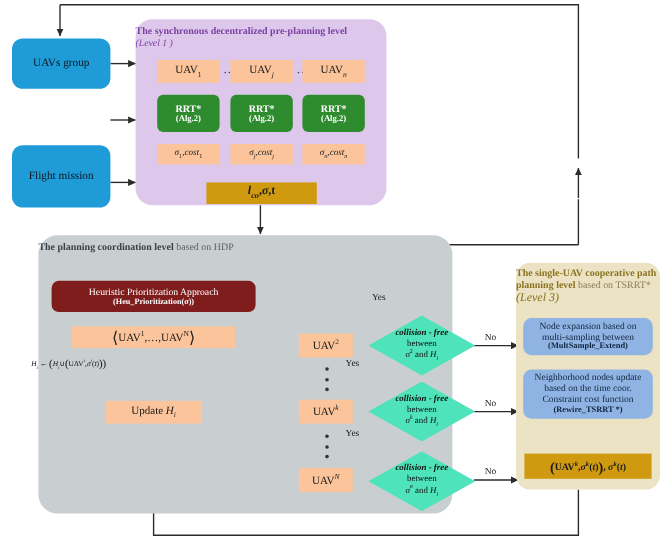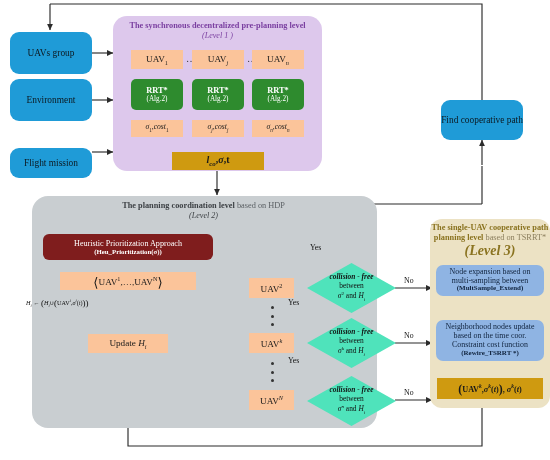--- a/index.html
+++ b/index.html
@@ -9,45 +9,45 @@
     font-family:"Liberation Serif", serif;
     color:#1a1a1a;
   }
   #svg-layer{position:absolute;left:0;top:0;width:550px;height:460px;}
 
   
   .node{position:absolute;box-sizing:border-box;display:flex;flex-direction:column;
         align-items:center;justify-content:center;text-align:center;line-height:1.12;}
 
   .panel{position:absolute;box-sizing:border-box;}
-  .panel-title{position:absolute;left:0;right:0;text-align:center;line-height:1.2;}
+  .panel-title{position:absolute;left:0;right:0;line-height:1.2;}
 
   
   .p1{background:#ddc8ec;border-radius:14px;}
   .p1-title{color:#7a3fa0;font-size:8.3px;font-weight:bold;}
   .p1-title .lvl{display:block;font-style:italic;font-weight:normal;color:#7a3fa0;font-size:8.1px;}
 
   
   .p2{background:#c9ced1;border-radius:16px;}
   .p2-title{color:#3d4145;font-size:8.3px;font-weight:bold;}
   .p2-title .soft{font-weight:normal;color:#5c6165;}
   .p2-title .lvl{display:block;font-style:italic;font-weight:normal;font-size:8.1px;color:#3d4145;}
 
   
   .p3{background:#ece2c4;border-radius:12px;}
   .p3-title{color:#8a7320;font-size:8.3px;font-weight:bold;}
   .p3-title .soft{font-weight:normal;color:#8c7f5e;}
-  .p3-title .lvl{display:block;font-style:italic;font-weight:bold;font-size:14px;color:#8a7320;}
+  .p3-title .lvl{display:block;font-style:italic;font-weight:normal;font-size:10px;color:#8a7320;}
 
   
   .blue-round{background:#1f9bd7;border-radius:9px;color:#0d1a22;font-size:9.4px;text-align:center;}
   .peach{background:#fbc49a;color:#1a1a1a;font-size:9.2px;}
   .peach-sm{background:#fbc49a;color:#1a1a1a;font-size:7.6px;}
   .green{background:#2e8b2e;border-radius:5px;color:#ffffff;font-weight:bold;font-size:8.4px;}
-  .green .sub{font-weight:normal;font-size:7.2px;}
+  .green .sub{font-weight:bold;font-size:7.2px;}
   .gold{background:#cf9a10;color:#1a1a1a;font-weight:bold;font-size:10px;}
   .teal{background:#7f1d1d;border-radius:6px;color:#ffffff;font-size:8.1px;}
   .teal .sub{font-size:6.8px;font-weight:bold;}
   .lightblue{background:#8fb4e3;border-radius:7px;color:#10233d;font-size:7.9px;}
   .lightblue .sub{font-size:7px;font-weight:bold;}
 
   .dots-h{position:absolute;font-size:10px;color:#333;letter-spacing:1px;}
   .dots-v{position:absolute;display:flex;flex-direction:column;align-items:center;
           justify-content:space-between;}
   .dots-v i{display:block;width:3px;height:3px;border-radius:50%;background:#333;}
@@ -187,35 +187,28 @@
     <span><span class="it">σ</span><sub class="it">n</sub>,<span class="it">cost</span><sub class="it">n</sub></span>
   </div>
 
   <div class="node gold" style="left:172px;top:152px;width:92px;height:18px;">
     <span><span class="it">l</span><sub class="it">co</sub>,<span class="it">σ</span>,t</span>
   </div>
 
   <div class="node blue-round" style="left:10px;top:32px;width:82px;height:42px;">
     <span>UAVs group</span>
   </div>
-  <div class="node blue-round" style="left:10px;top:79px;width:82px;height:42px;">
-    <span>Environment</span>
-  </div>
-  <div class="node blue-round" style="left:10px;top:148px;width:82px;height:30px;">
+  <div class="node blue-round" style="left:10px;top:121px;width:82px;height:52px;">
     <span>Flight mission</span>
   </div>
 
-  <div class="node blue-round" style="left:441px;top:100px;width:82px;height:40px;">
-    <span>Find cooperative path</span>
-  </div>
 
   <div class="panel p2" style="left:32px;top:196px;width:345px;height:232px;"></div>
   <div class="panel-title p2-title" style="left:32px;top:201px;width:343px;">
     <span>The planning coordination level </span><span class="soft">based on HDP</span>
-    <span class="lvl">(Level 2)</span>
   </div>
 
   <div class="node teal" style="left:43px;top:234px;width:170px;height:26px;">
     <span>Heuristic Prioritization Approach</span>
     <span class="sub">(Heu_Prioritization(σ))</span>
   </div>
 
   <div class="node peach" style="left:60px;top:272px;width:136px;height:18px;">
     <span><span class="big-paren">⟨</span>UAV<sup>1</sup>,…,UAV<sup>N</sup><span class="big-paren">⟩</span></span>
   </div>
@@ -286,21 +279,21 @@
     <span>The single-UAV cooperative path planning level </span><span class="soft">based on TSRRT*</span>
     <span class="lvl">(Level 3)</span>
   </div>
 
   <div class="node lightblue" style="left:436px;top:265px;width:108px;height:31px;">
     <span>Node expansion based on</span>
     <span>multi-sampling between</span>
     <span class="sub">(MultSample_Extend)</span>
   </div>
 
-  <div class="node lightblue" style="left:436px;top:320px;width:108px;height:41px;">
+  <div class="node lightblue" style="left:436px;top:308px;width:108px;height:41px;">
     <span>Neighborhood nodes update</span>
     <span>based on the time coor.</span>
     <span>Constraint cost function</span>
     <span class="sub">(Rewire_TSRRT *)</span>
   </div>
 
   <div class="node gold" style="left:437px;top:378px;width:106px;height:21px;font-size:8.2px;">
     <span><span class="big-paren">(</span>UAV<sup class="it">k</sup>,<span class="it">σ</span><sup class="it">k</sup>(<span class="it">t</span>)<span class="big-paren">)</span>, <span class="it">σ</span><sup class="it">k</sup>(<span class="it">t</span>)</span>
   </div>
 

